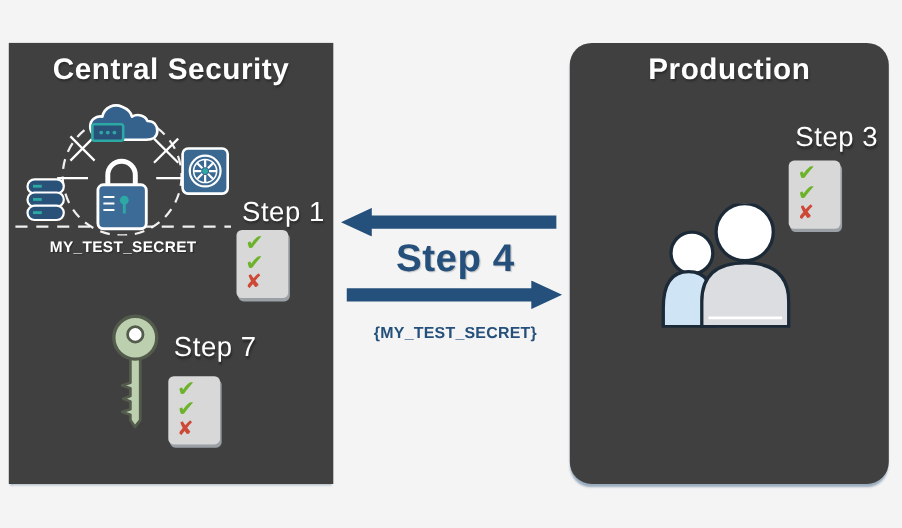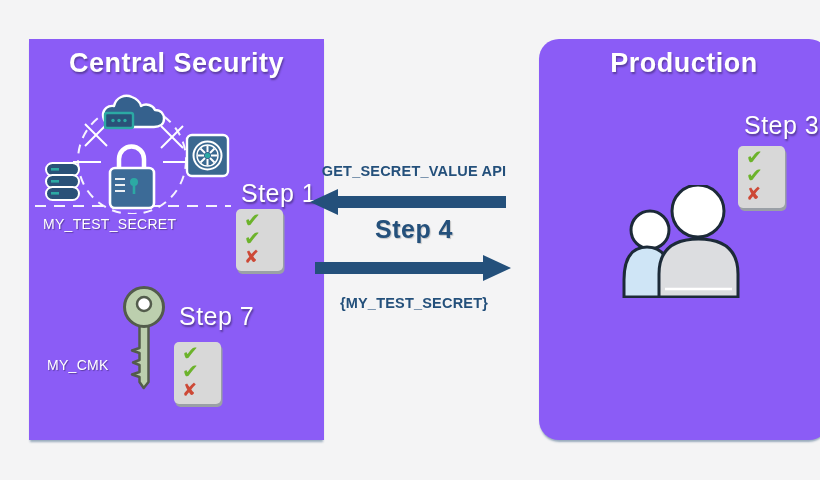--- a/index.html
+++ b/index.html
@@ -1,35 +1,35 @@
 <!DOCTYPE html>
 <html><head>
 <meta charset="utf-8">
 <style>
   html,body{margin:0;padding:0;background:#f4f4f5;font-family:"Liberation Sans",sans-serif;}
   .canvas{position:relative;width:820px;height:480px;background:#f4f4f5;overflow:hidden;}
-  .panel{position:absolute;background:#8b5cf6;box-shadow:0 3px 2px -1px rgba(42,81,120,.45);margin-left:21px;}
+  .panel{position:absolute;background:#404040;box-shadow:0 3px 2px -1px rgba(42,81,120,.45);}
   .panel-left{left:8px;top:39px;width:295px;height:401px;}
   .panel-right{left:518px;top:39px;width:290px;height:401px;border-radius:20px;}
   .panel-title{margin:0;padding-top:9px;text-align:center;color:#fff;font-size:27px;font-weight:600;
     letter-spacing:.5px;text-shadow:1px 2px 2px rgba(0,0,0,.35);}
   .step{position:absolute;color:#fff;font-size:25px;font-weight:400;letter-spacing:.5px;
     text-shadow:1px 2px 2px rgba(0,0,0,.4);white-space:nowrap;}
-  .mini{position:absolute;color:#fff;font-size:14px;font-weight:normal;text-align:left;
+  .mini{position:absolute;color:#fff;font-size:14px;font-weight:bold;text-align:center;
     letter-spacing:.3px;text-shadow:1px 1px 1px rgba(0,0,0,.35);white-space:nowrap;}
   .checklist{position:absolute;width:47px;height:62px;background:#d8d8d8;border-radius:5px;
     box-shadow:1.5px 3px 0 #9aa0a6;box-sizing:border-box;padding:2px 0 0 8px;
     display:flex;flex-direction:column;}
   .checklist span{font-family:"DejaVu Sans",sans-serif;font-weight:bold;}
   .glyph-check{color:#6cb32b;font-size:20px;line-height:18px;}
   .glyph-cross{color:#cd4936;font-size:18px;line-height:19px;}
   .abs{position:absolute;}
   .flow-label{position:absolute;color:#24507b;font-weight:bold;text-align:center;white-space:nowrap;}
   .flow-small{font-size:14.5px;letter-spacing:.2px;}
-  .flow-step{font-size:25px;font-weight:600;text-shadow:1px 1px 1px rgba(0,0,0,.2);letter-spacing:.5px;}
+  .flow-step{font-size:35px;font-weight:600;text-shadow:1px 1px 1px rgba(0,0,0,.2);letter-spacing:.5px;}
 </style>
 </head>
 <body>
 
 <div class="canvas">
 
   <section class="panel panel-left">
     <h1 class="panel-title">Central Security</h1>
 
     <svg class="abs" style="left:4px;top:47px;" width="212" height="128" viewBox="0 0 212 128">
@@ -101,32 +101,30 @@
       <span class="glyph-check">✔</span>
       <span class="glyph-cross">✘</span>
     </div>
 
     <svg class="abs" style="left:91px;top:246px;" width="48" height="108" viewBox="0 0 48 108">
       <path d="M19.5,40 L28.5,40 L28.5,97 L23.7,103 L19.5,97 L19.5,92 L12,89.5 L19.5,87 L19.5,80 L13,77.5 L19.5,75 L19.5,68 L12,65.5 L19.5,63 Z" fill="#bccfae" stroke="#535c4c" stroke-width="2.5" stroke-linejoin="round"></path>
       <circle cx="24" cy="22" r="19.5" fill="#bccfae" stroke="#535c4c" stroke-width="3"></circle>
       <circle cx="24" cy="19" r="7" fill="#ffffff" stroke="#535c4c" stroke-width="2.5"></circle>
     </svg>
 
-    <div class="mini" style="left:18px;top:318px;width:100px;">MY_CMK</div>
 
     <div class="step" style="left:150px;top:263px;">Step 7</div>
 
     <div class="checklist" style="left:145px;top:303px;">
       <span class="glyph-check">✔</span>
       <span class="glyph-check">✔</span>
       <span class="glyph-cross">✘</span>
     </div>
   </section>
 
-  <div class="flow-label flow-small" style="left:310px;top:163px;width:208px;">GET_SECRET_VALUE API</div>
 
   <svg class="abs" style="left:310px;top:189px;" width="196" height="26" viewBox="0 0 196 26">
     <polygon points="0,13 28,0 28,7 196,7 196,19 28,19 28,26" fill="#24507b"></polygon>
   </svg>
 
   <div class="flow-label flow-step" style="left:310px;top:215px;width:208px;">Step 4</div>
 
   <svg class="abs" style="left:315px;top:255px;" width="196" height="26" viewBox="0 0 196 26">
     <polygon points="196,13 168,0 168,7 0,7 0,19 168,19 168,26" fill="#24507b"></polygon>
   </svg>

